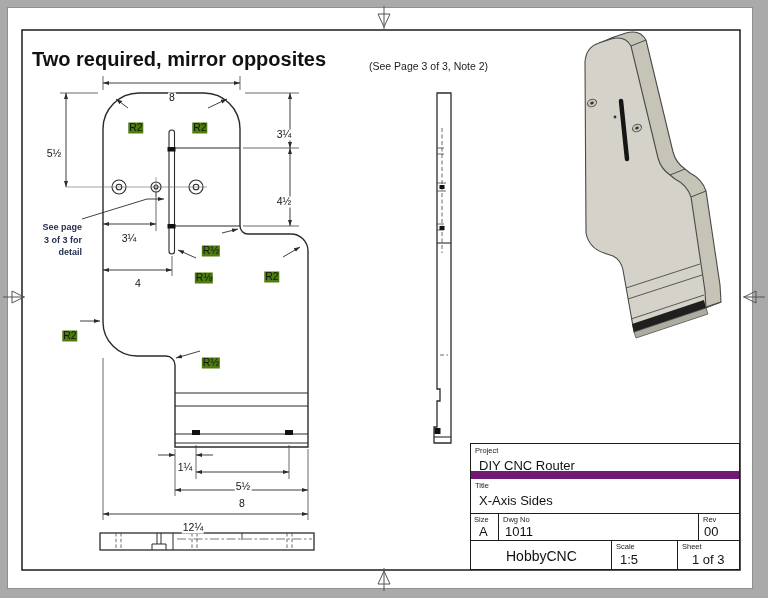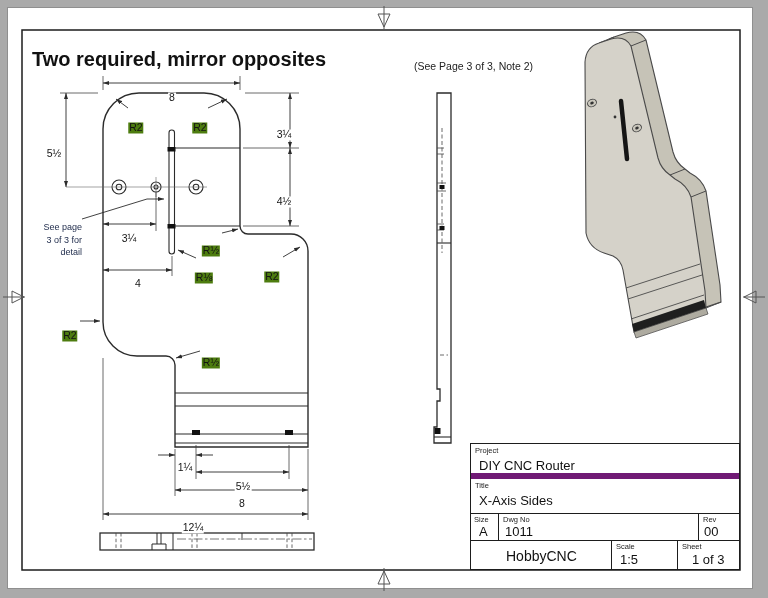--- a/index.html
+++ b/index.html
@@ -14,42 +14,42 @@
     background:#ffffff;border:1px solid #8f8f8f;box-sizing:border-box;
   }
   svg.linework{position:absolute;left:0;top:0;}
   .labels{position:absolute;left:0;top:15px;width:768px;height:598px;pointer-events:none;}
   .sheet-title{
     position:absolute;left:32px;top:33px;
     font-size:20px;font-weight:bold;color:#111;letter-spacing:0px;white-space:nowrap;
   }
   .sheet-note{
     position:absolute;left:369px;top:45px;
-    font-size:10.5px;color:#222;white-space:nowrap;margin-left:45px;
+    font-size:10.5px;color:#222;white-space:nowrap;
   }
   .dim,.rlab{
     position:absolute;transform:translate(-50%,-50%);
     font-size:10.5px;color:#141414;background:#ffffff;
     padding:0 1px;line-height:1.05;white-space:nowrap;
   }
   .rlab{background:#4d7c0f;}
   .note-block{
     position:absolute;left:26px;top:206px;width:56px;
     text-align:right;font-size:9px;line-height:1.4;color:#24304f;
   }
-  .note-block span{display:block;}
+  .note-block span{display:block;font-weight:bold;}
   
   .tblock{
     position:absolute;left:470px;top:443px;width:270px;height:127px;
     border:1.5px solid #1d1d1d;box-sizing:border-box;background:#fff;color:#111;
   }
   .tblock .row{position:absolute;left:0;width:100%;box-sizing:border-box;}
   .tb-lab{position:absolute;font-size:7.5px;color:#222;}
   .tb-val{position:absolute;font-size:13px;color:#111;white-space:nowrap;}
-  .r1{top:0;height:35px;border-bottom:6px solid #701a75;}
+  .r1{top:0;height:35px;border-bottom:8px solid #701a75;}
   .r2{top:35px;height:35px;border-bottom:1.5px solid #1d1d1d;}
   .r3{top:70px;height:27px;border-bottom:1.5px solid #1d1d1d;}
   .r4{top:97px;height:28px;}
   .cell{position:absolute;top:0;height:100%;border-left:1.5px solid #1d1d1d;box-sizing:border-box;}
 </style>
 </head>
 <body>
 
 <div class="sheet"></div>
 

